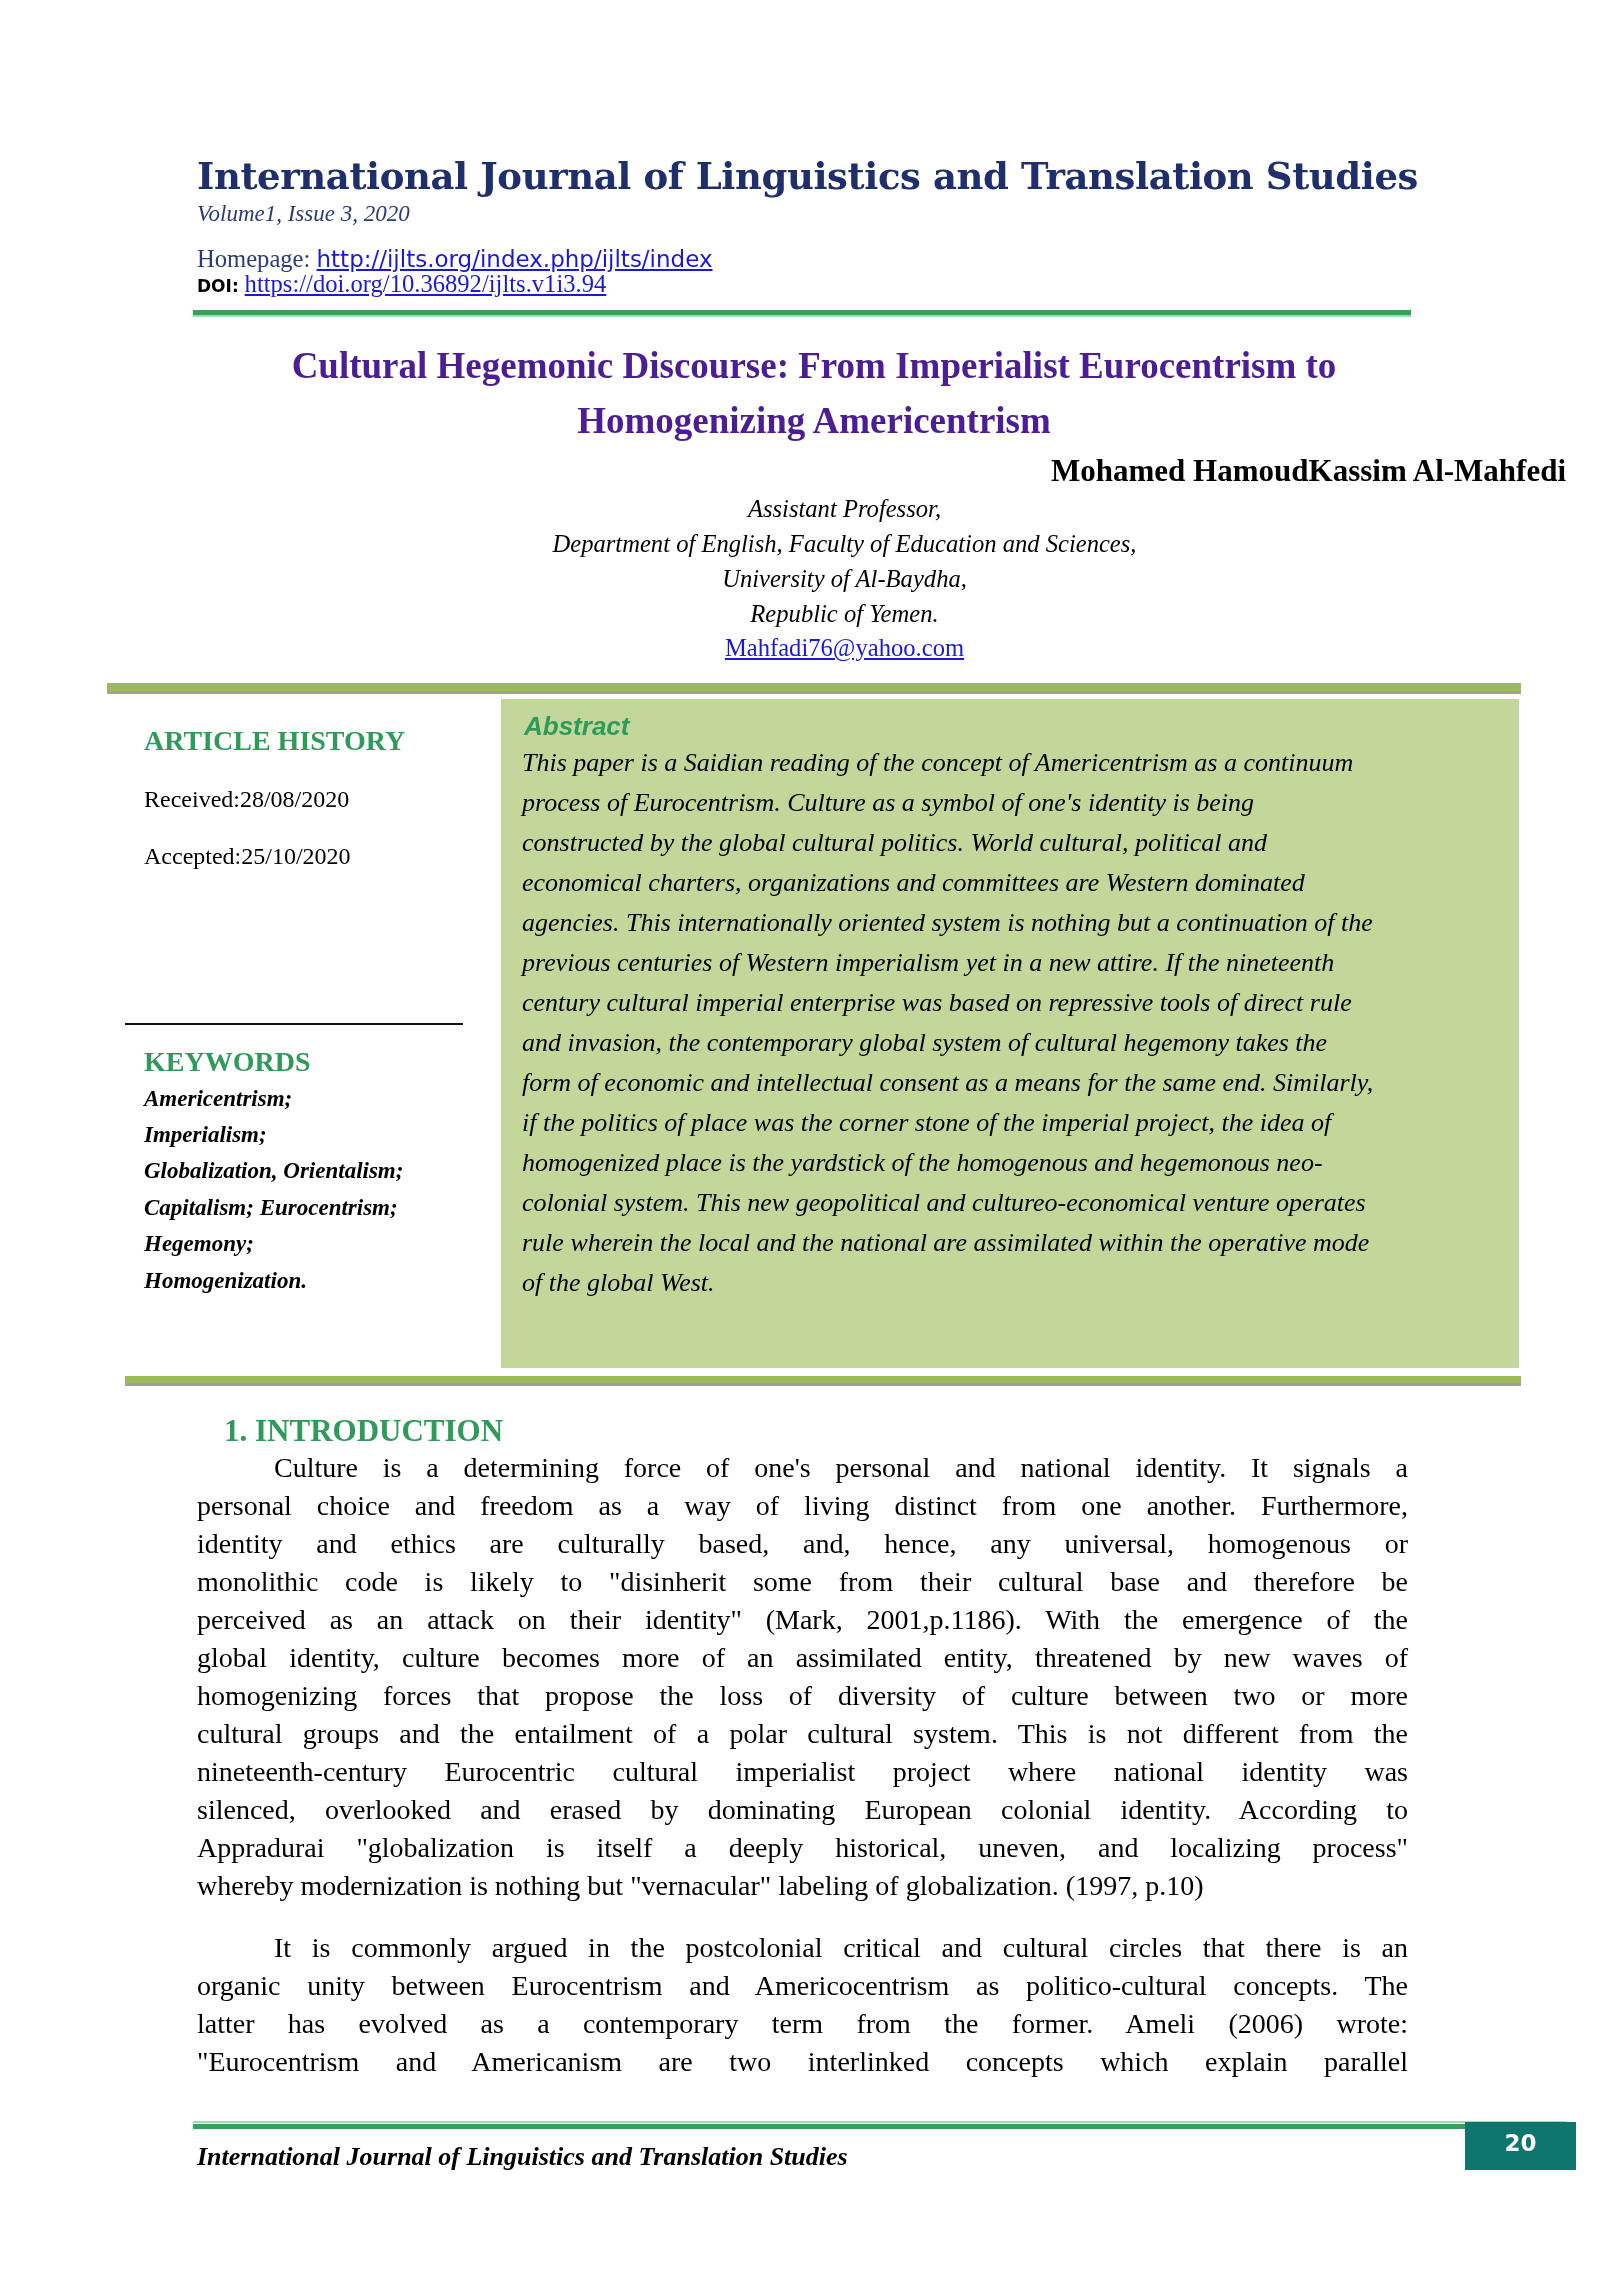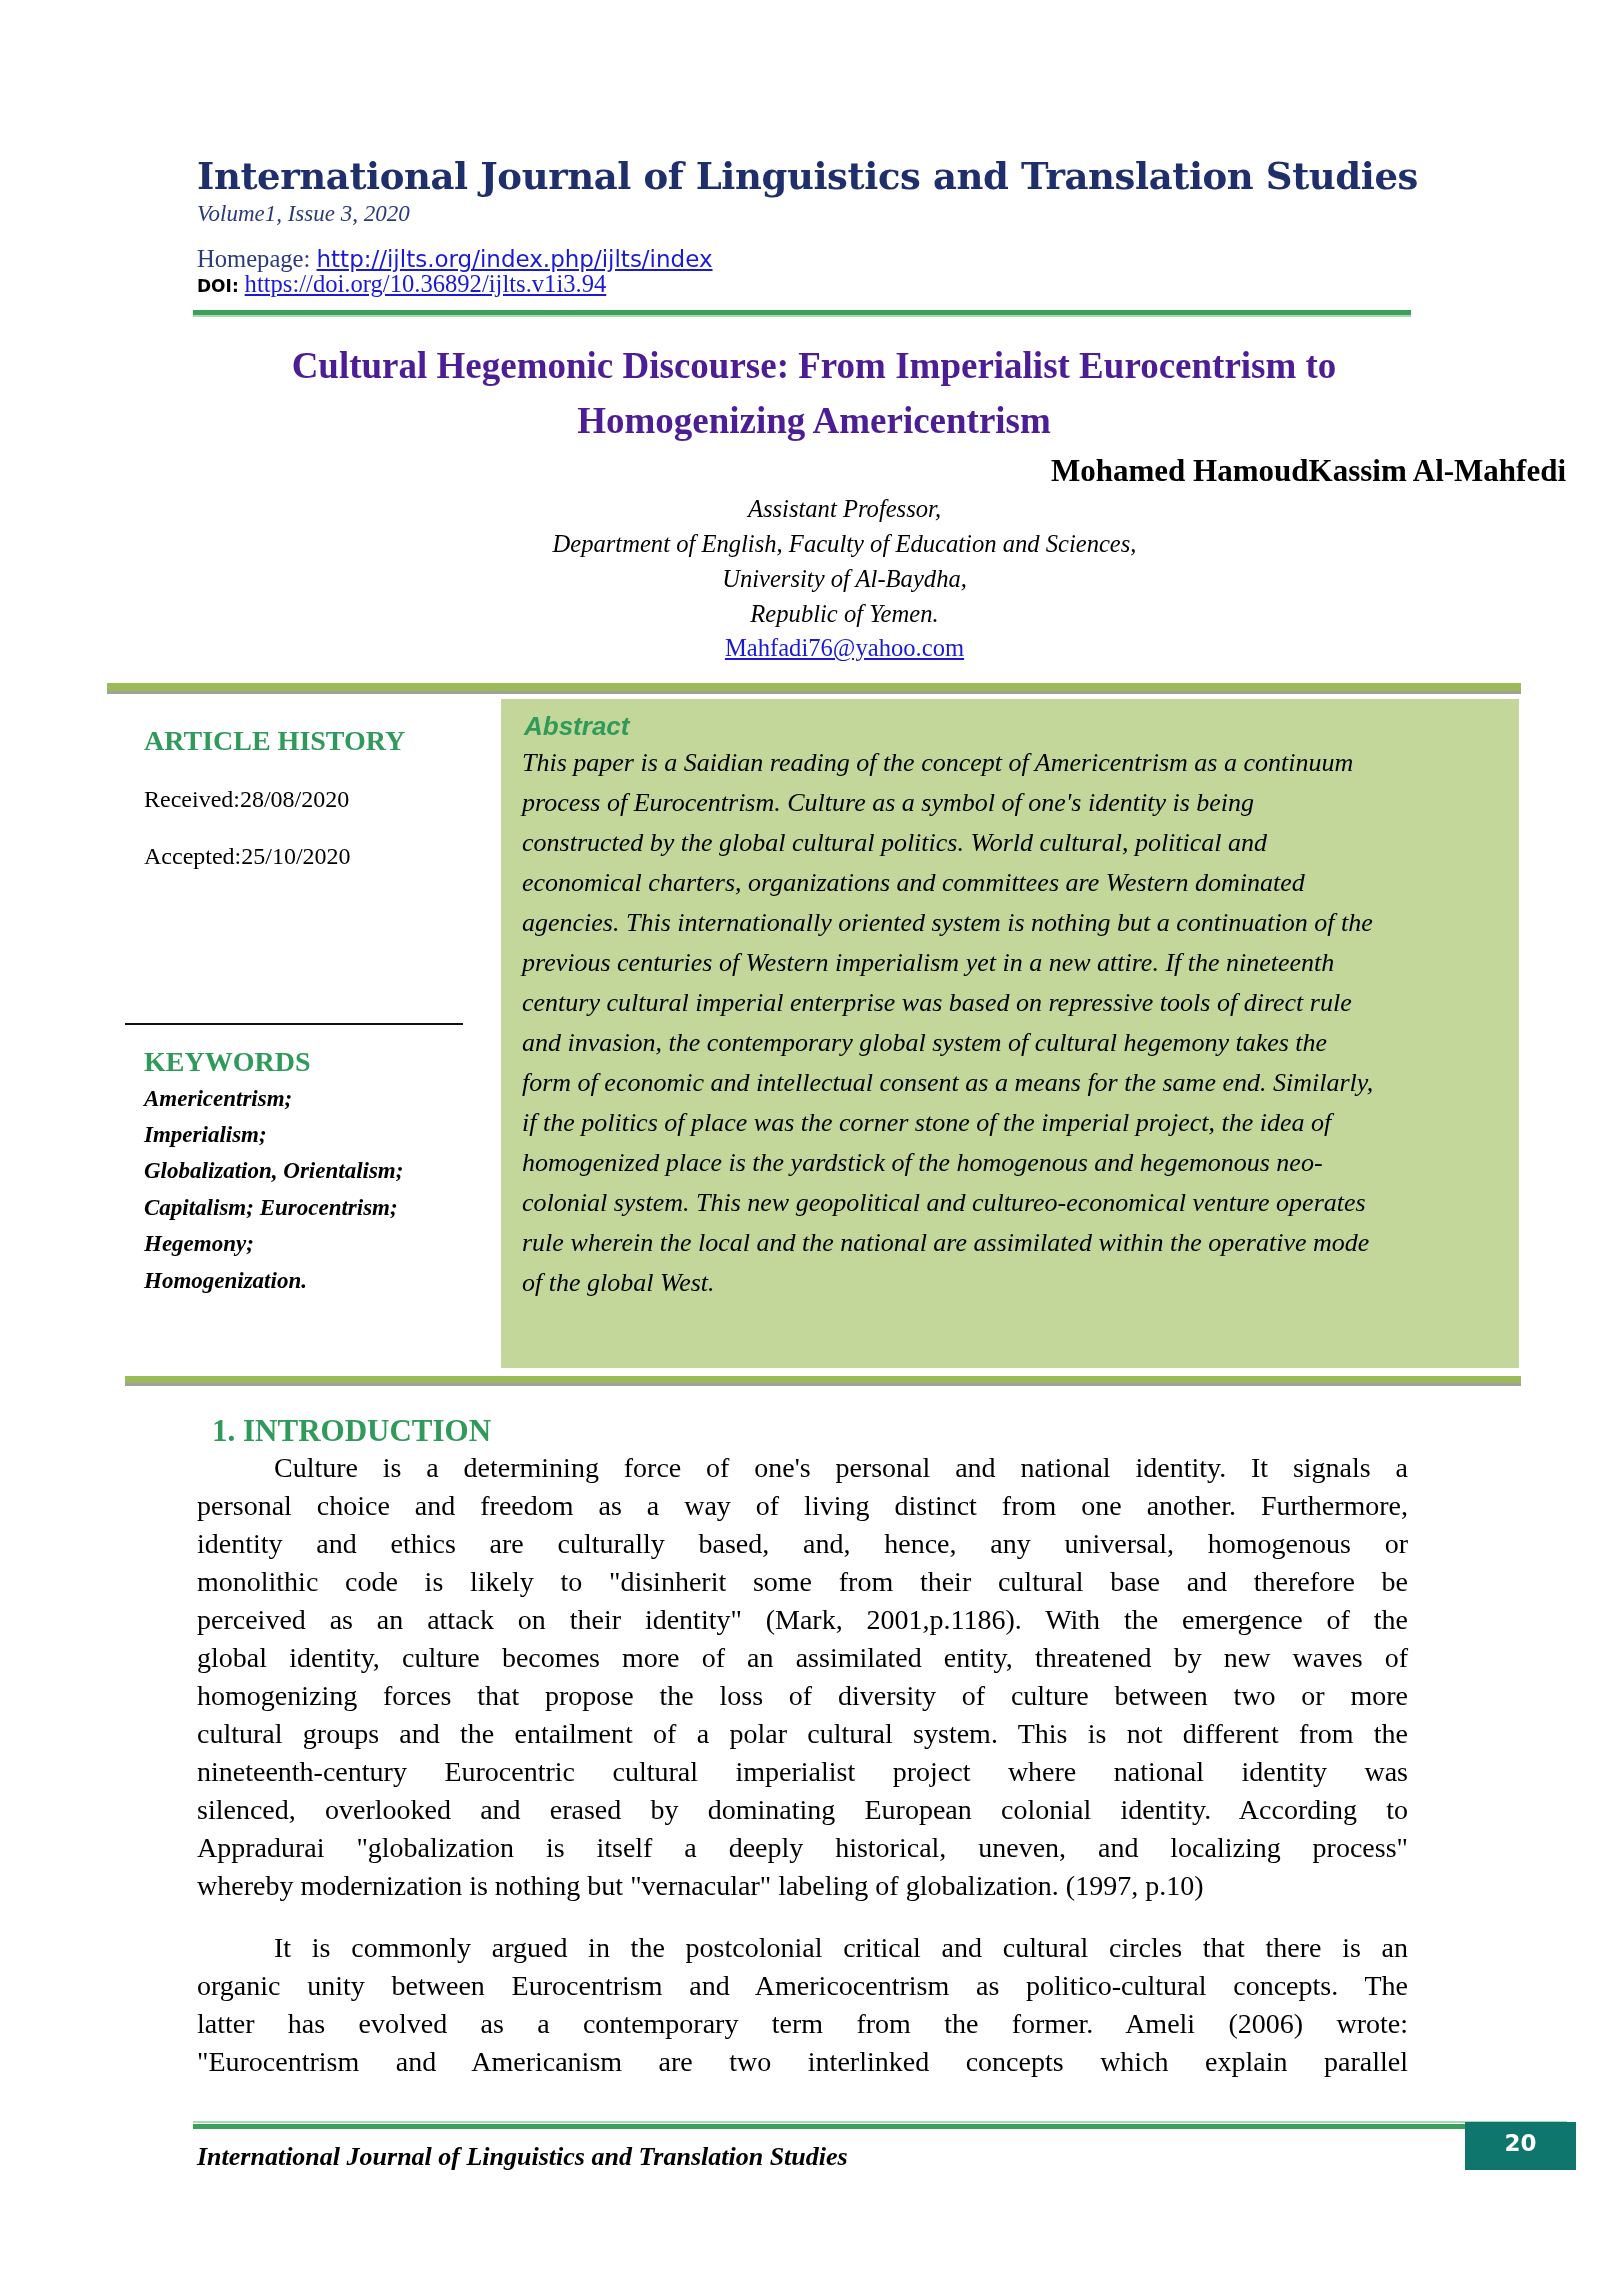--- a/index.html
+++ b/index.html
@@ -32,21 +32,21 @@
   .side-date { left: 144px; font-size: 24px; white-space: nowrap; }
   .side-divider { left: 125px; top: 1023px; width: 338px; height: 2.3px; background: #111; }
   .kw { left: 144px; font-size: 23px; font-weight: bold; font-style: italic; white-space: nowrap; }
 
   .abstract-box { left: 501px; top: 699px; width: 1018px; height: 669px; background: #c4d79b; }
   .abstract-head { left: 524px; top: 711px; font-family: "Liberation Sans", "DejaVu Sans", sans-serif;
                    font-size: 26px; font-weight: bold; font-style: italic; color: #2f9a5a; }
   .abstract-text { left: 522px; top: 743px; width: 994px; font-size: 26px; font-style: italic; line-height: 40px; }
   .abstract-text span { display: block; white-space: nowrap; }
 
-  .intro-head { left: 212px; top: 1413px; font-size: 31px; font-weight: bold; color: #2f9a5a; white-space: nowrap; }
+  .intro-head { left: 224px; top: 1413px; font-size: 31px; font-weight: bold; color: #2f9a5a; white-space: nowrap; }
   .body-text { left: 197px; width: 1211px; font-size: 28px; line-height: 38px; text-align: justify; }
   .body-text span.line { display: block; text-align: justify; text-align-last: justify; white-space: nowrap; }
   .body-text span.line.last { text-align-last: left; }
   .indent { padding-left: 77px; }
 
   .footer-line { left: 193px; top: 2124px; width: 1374px; height: 5.4px; background: #3aa05c; }
   .footer-line-light { left: 193px; top: 2121px; width: 1374px; height: 2.3px; background: #a8d8b4; }
   .footer-text { left: 197px; top: 2142px; font-size: 26px; font-weight: bold; font-style: italic; white-space: nowrap; }
   .page-box { left: 1465px; top: 2122px; width: 111px; height: 48px; background: #0f766e; color: #fff;
               font-family: "DejaVu Sans", "Liberation Sans", sans-serif; font-weight: bold; font-size: 23px;

